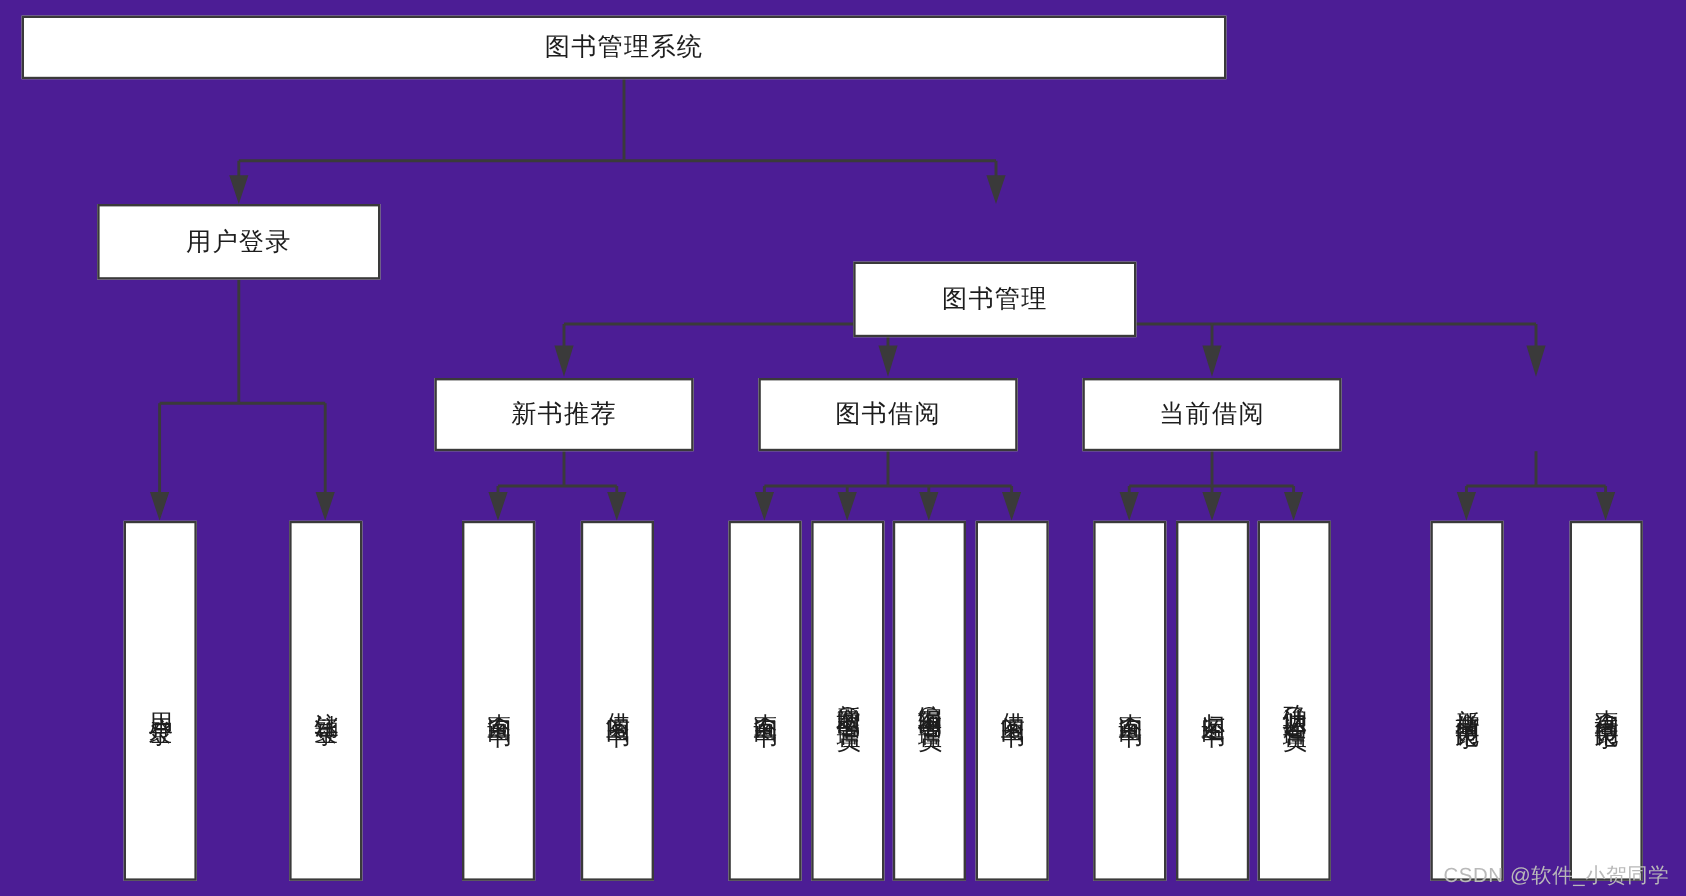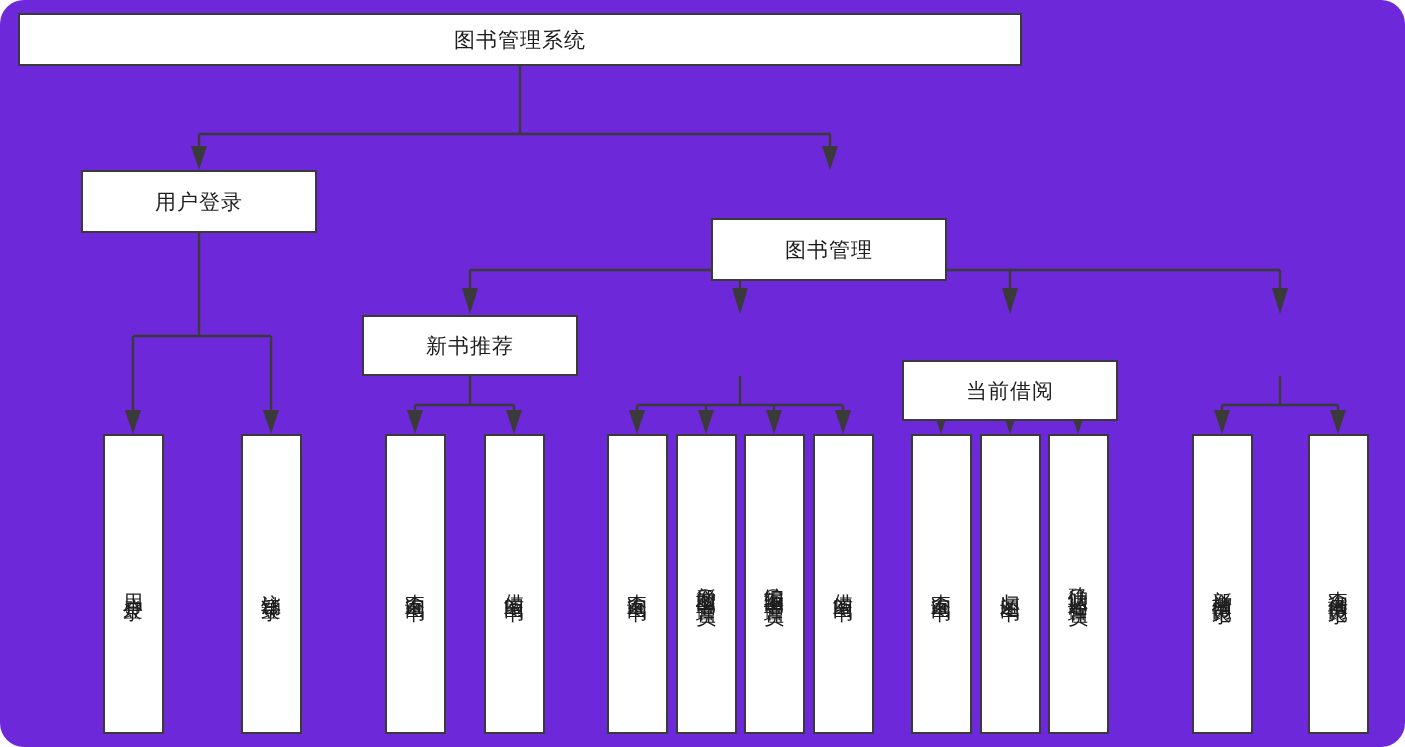--- a/index.html
+++ b/index.html
@@ -8,23 +8,22 @@
     background: #ffffff;
   }
   body {
     font-family: "Liberation Sans", "DejaVu Sans", sans-serif;
     color: #1a1a1a;
   }
   #canvas {
     position: relative;
     width: 1405px;
     height: 747px;
-    background: #6d28d9;
+    background: #4c1d95;
     overflow: hidden;
-    border-radius: 24px;
   }
   .node {
     position: absolute;
     box-sizing: border-box;
     background: #ffffff;
     border: 2px solid #3a3a3a;
     display: flex;
     align-items: center;
     justify-content: center;
   }
@@ -153,22 +152,25 @@
   </div>
 
   <div class="node" style="left:711px; top:170px; width:236px; height:63px;margin-top:48px;">
     <span class="node-label">图书管理</span>
   </div>
 
   <div class="node" style="left:362px; top:315px; width:216px; height:61px;">
     <span class="node-label">新书推荐</span>
   </div>
 
-
-  <div class="node" style="left:902px; top:315px; width:216px; height:61px;margin-top:45px;">
+  <div class="node" style="left:632px; top:315px; width:216px; height:61px;">
+    <span class="node-label">图书借阅</span>
+  </div>
+
+  <div class="node" style="left:902px; top:315px; width:216px; height:61px;">
     <span class="node-label">当前借阅</span>
   </div>
 
 
   <div class="node leaf" style="left:103px; top:434px; width:61px; height:300px;">
     <span class="node-label">用户登录</span>
   </div>
 
   <div class="node leaf" style="left:241px; top:434px; width:61px; height:300px;">
     <span class="node-label">注销登录</span>
@@ -211,14 +213,15 @@
   </div>
 
   <div class="node leaf" style="left:1192px; top:434px; width:61px; height:300px;">
     <span class="node-label">新增借阅记录</span>
   </div>
 
   <div class="node leaf" style="left:1308px; top:434px; width:61px; height:300px;">
     <span class="node-label">查询借阅记录</span>
   </div>
 
+  <div class="watermark">CSDN @软件_小贺同学</div>
 
 </div>
 
 </body></html>

